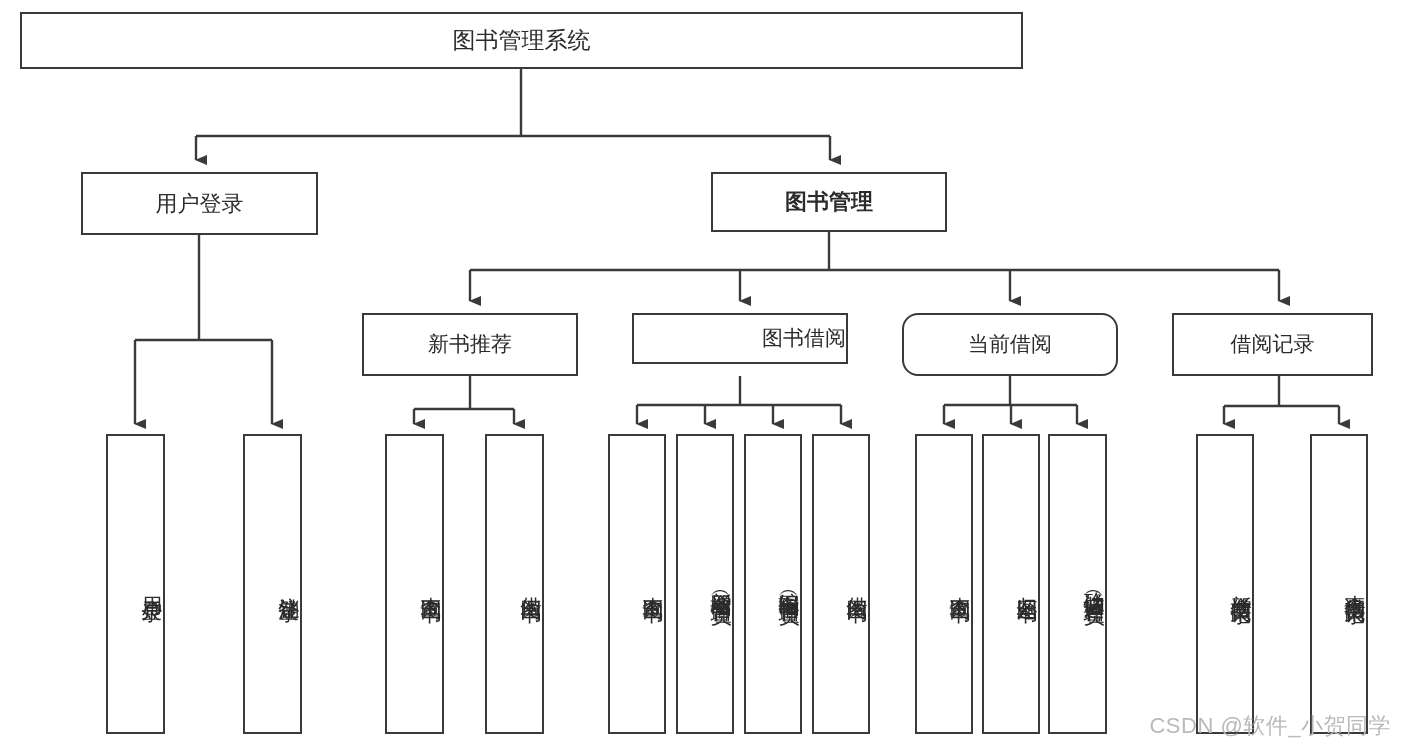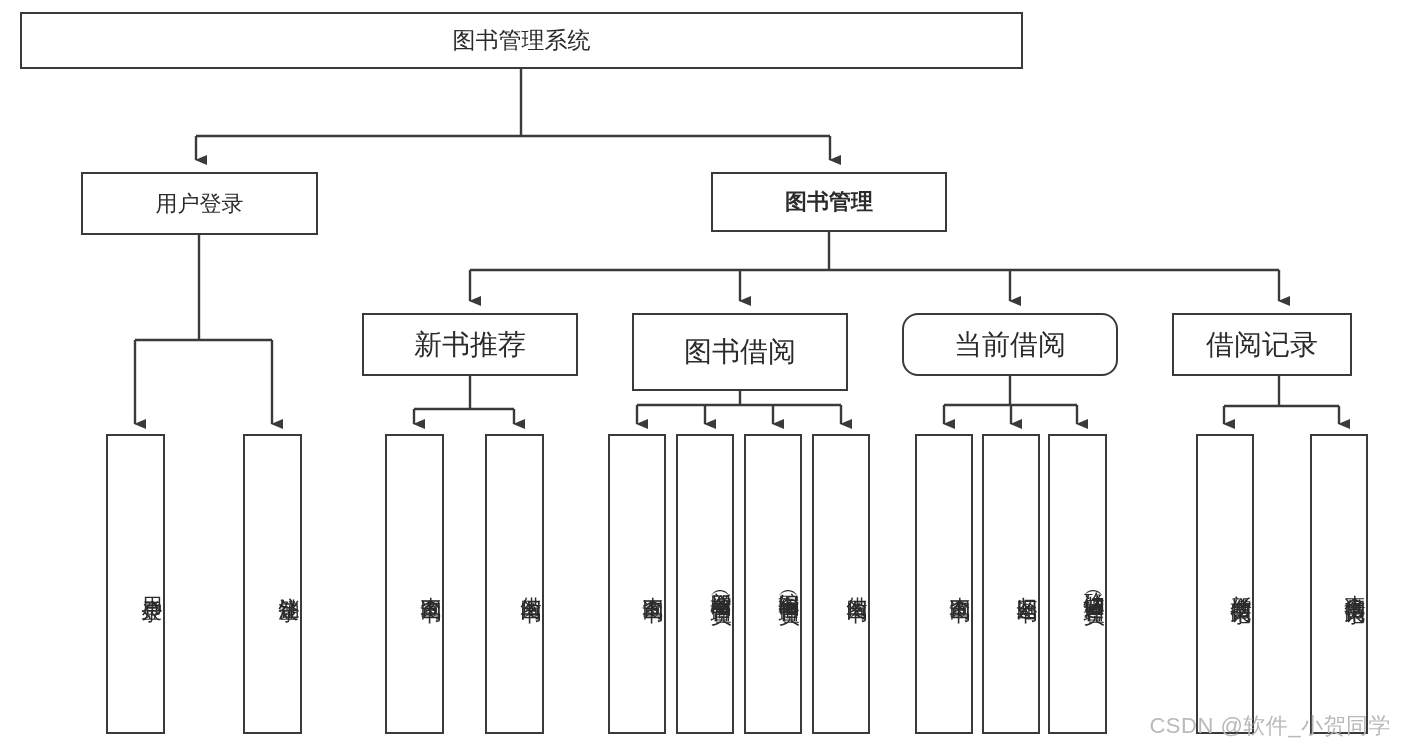--- a/index.html
+++ b/index.html
@@ -38,21 +38,21 @@
     text-align: center;
     line-height: 1.05;
   }
   .node.root {
     font-size: 23px;
   }
   .node.lvl1 {
     font-size: 22px;
   }
   .node.lvl2 {
-    font-size: 28px;
+    font-size: 21px;
   }
   .node.leaf {
     font-size: 21px;
     writing-mode: vertical-rl;
     text-orientation: upright;
     letter-spacing: 1px;
     padding-top: 6px;
     padding-bottom: 6px;
     align-items: flex-start;
     justify-content: center;
@@ -138,27 +138,27 @@
   <div class="node lvl1" style="left:81px; top:172px; width:237px; height:63px;">
     <span>用户登录</span>
   </div>
   <div class="node lvl1" style="left:711px; top:172px; width:236px; height:60px;font-weight:bold;">
     <span>图书管理</span>
   </div>
 
   <div class="node lvl2" style="left:362px; top:313px; width:216px; height:63px;">
     <span>新书推荐</span>
   </div>
-  <div class="node lvl2" style="left:632px; top:313px; width:216px; height:78px;">
+  <div class="node lvl2" style="left:632px; top:313px; width:216px; height:51px;justify-content:flex-end;">
     <span>图书借阅</span>
   </div>
   <div class="node lvl2" style="left:902px; top:313px; width:216px; height:63px;border-radius:16px;">
     <span>当前借阅</span>
   </div>
-  <div class="node lvl2" style="left:1172px; top:313px; width:180px; height:63px;">
+  <div class="node lvl2" style="left:1172px; top:313px; width:201px; height:63px;">
     <span>借阅记录</span>
   </div>
 
   <div class="node leaf" style="left:106px; top:434px; width:59px; height:300px;">
     <span class="leaf-text">用户登录</span>
   </div>
   <div class="node leaf" style="left:243px; top:434px; width:59px; height:300px;">
     <span class="leaf-text">注销登录</span>
   </div>
 

